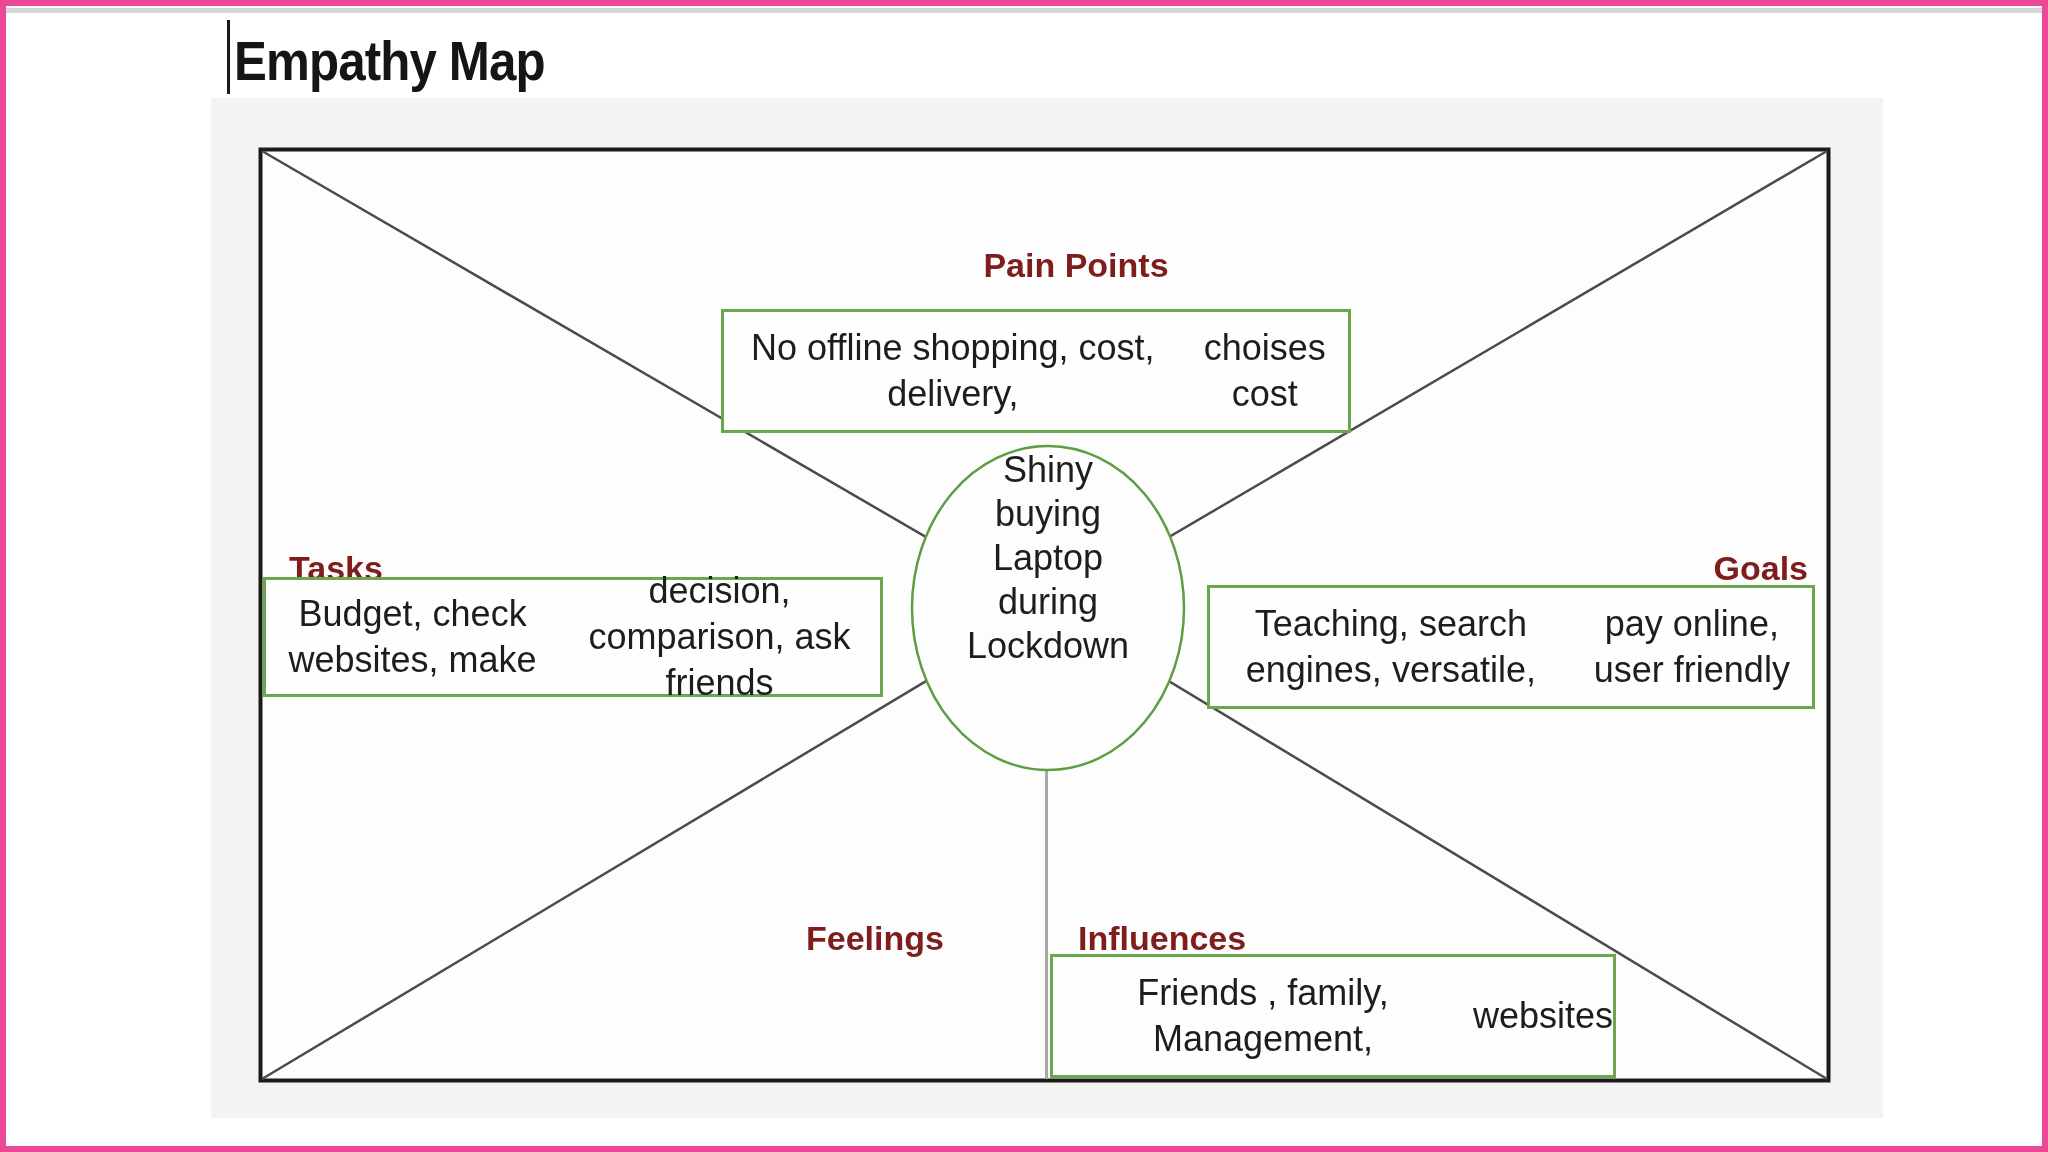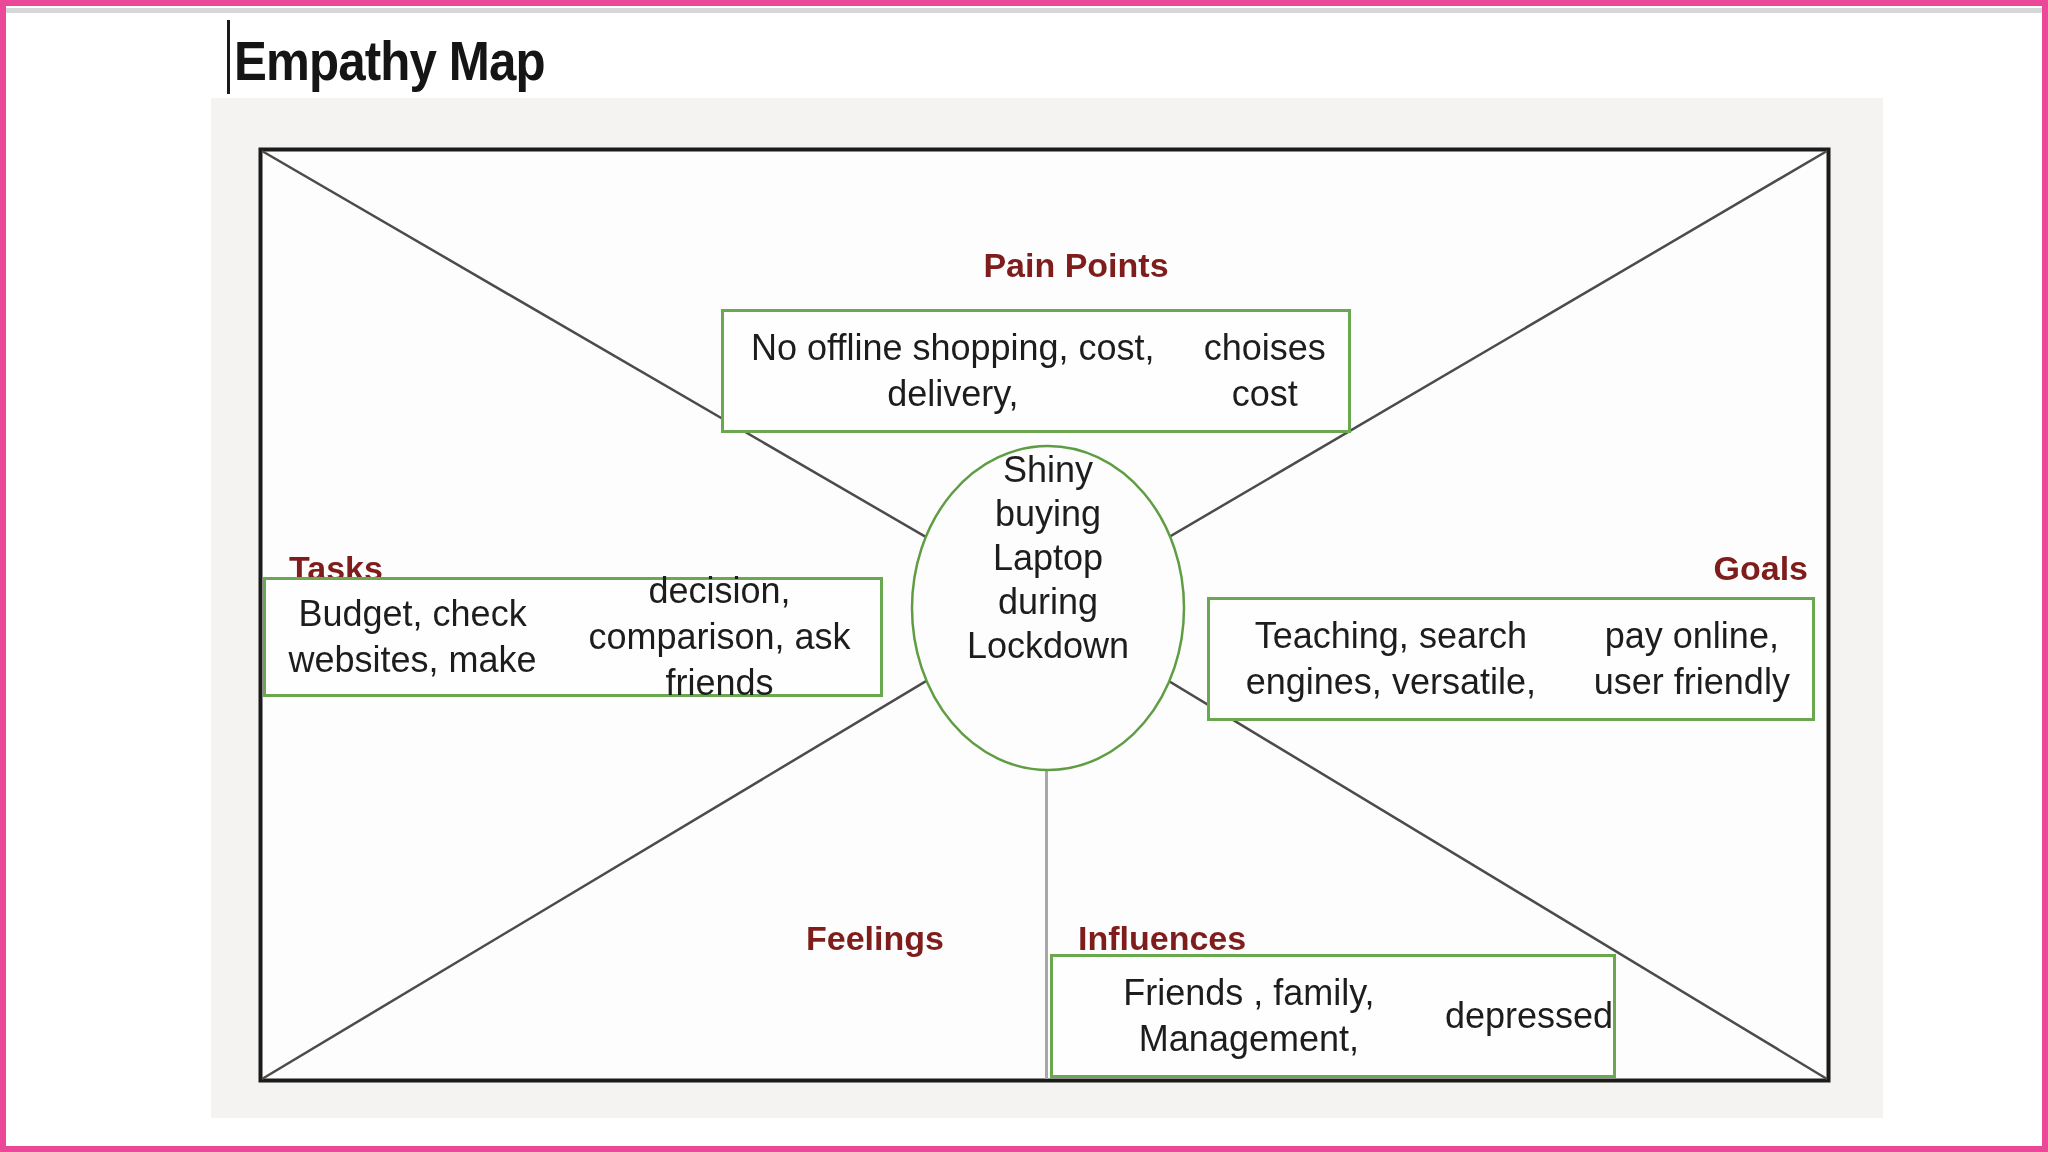--- a/index.html
+++ b/index.html
@@ -26,21 +26,21 @@
   .lbl-feelings{left:800px;top:913px;width:222px;text-align:left;}
   .lbl-influences{left:1072px;top:913px;}
   
   .note-box{
     position:absolute;background:#fefefe;border:3px solid #6aa84f;box-sizing:border-box;
     display:flex;flex-direction:row;align-items:center;justify-content:center;
     font-size:36px;line-height:46px;text-align:center;color:#1d1d1d;
   }
   .box-pain{left:715px;top:303px;width:630px;height:124px;}
   .box-tasks{left:257px;top:571px;width:620px;height:120px;}
-  .box-goals{left:1201px;top:579px;width:608px;height:124px;margin-top:12px;}
+  .box-goals{left:1201px;top:579px;width:608px;height:124px;}
   .box-feelings{left:455px;top:961px;width:566px;height:96px;}
   .box-influences{left:1044px;top:948px;width:566px;height:124px;}
   
   .center-text{
     position:absolute;left:906px;top:442px;width:272px;height:322px;
     display:flex;flex-direction:column;align-items:center;justify-content:flex-start;
     font-size:36px;line-height:44px;text-align:center;color:#1d1d1d;
   }
 </style>
 </head>
@@ -85,21 +85,21 @@
   </div>
 
   <div class="note-box box-goals">
     <div>Teaching, search engines, versatile,</div>
     <div>pay online, user friendly</div>
   </div>
 
 
   <div class="note-box box-influences">
     <div>Friends , family, Management,</div>
-    <div>depressed</div>
+    <div>websites</div>
   </div>
 
   <div class="center-text">
     <div>Shiny</div>
     <div>buying</div>
     <div>Laptop</div>
     <div>during</div>
     <div>Lockdown</div>
   </div>
 </div>

